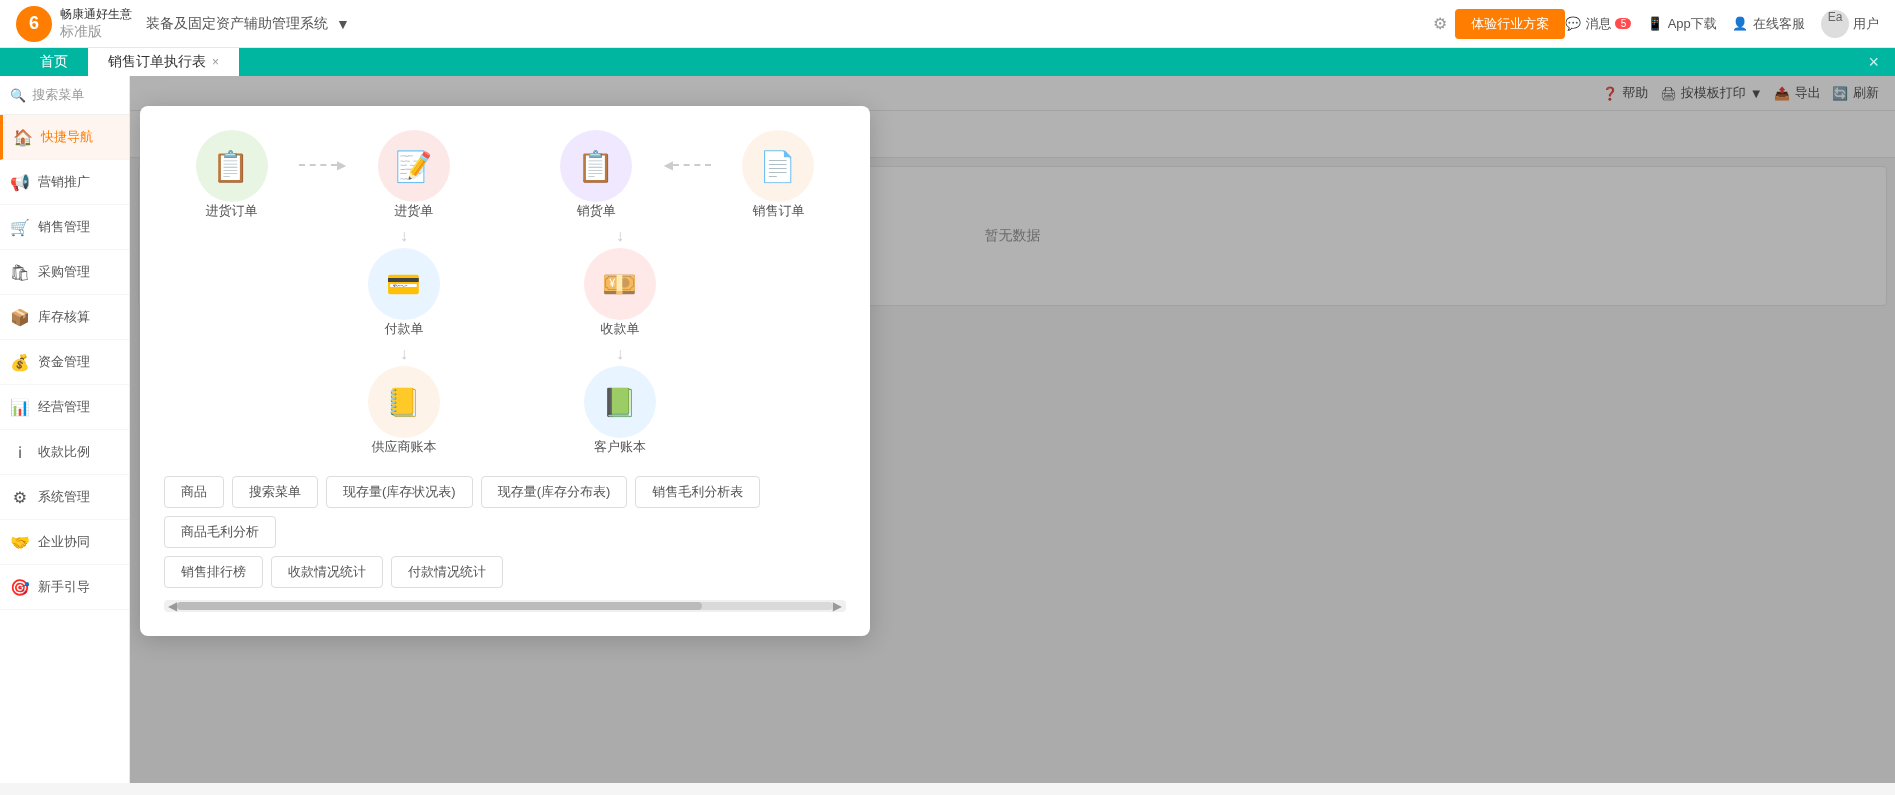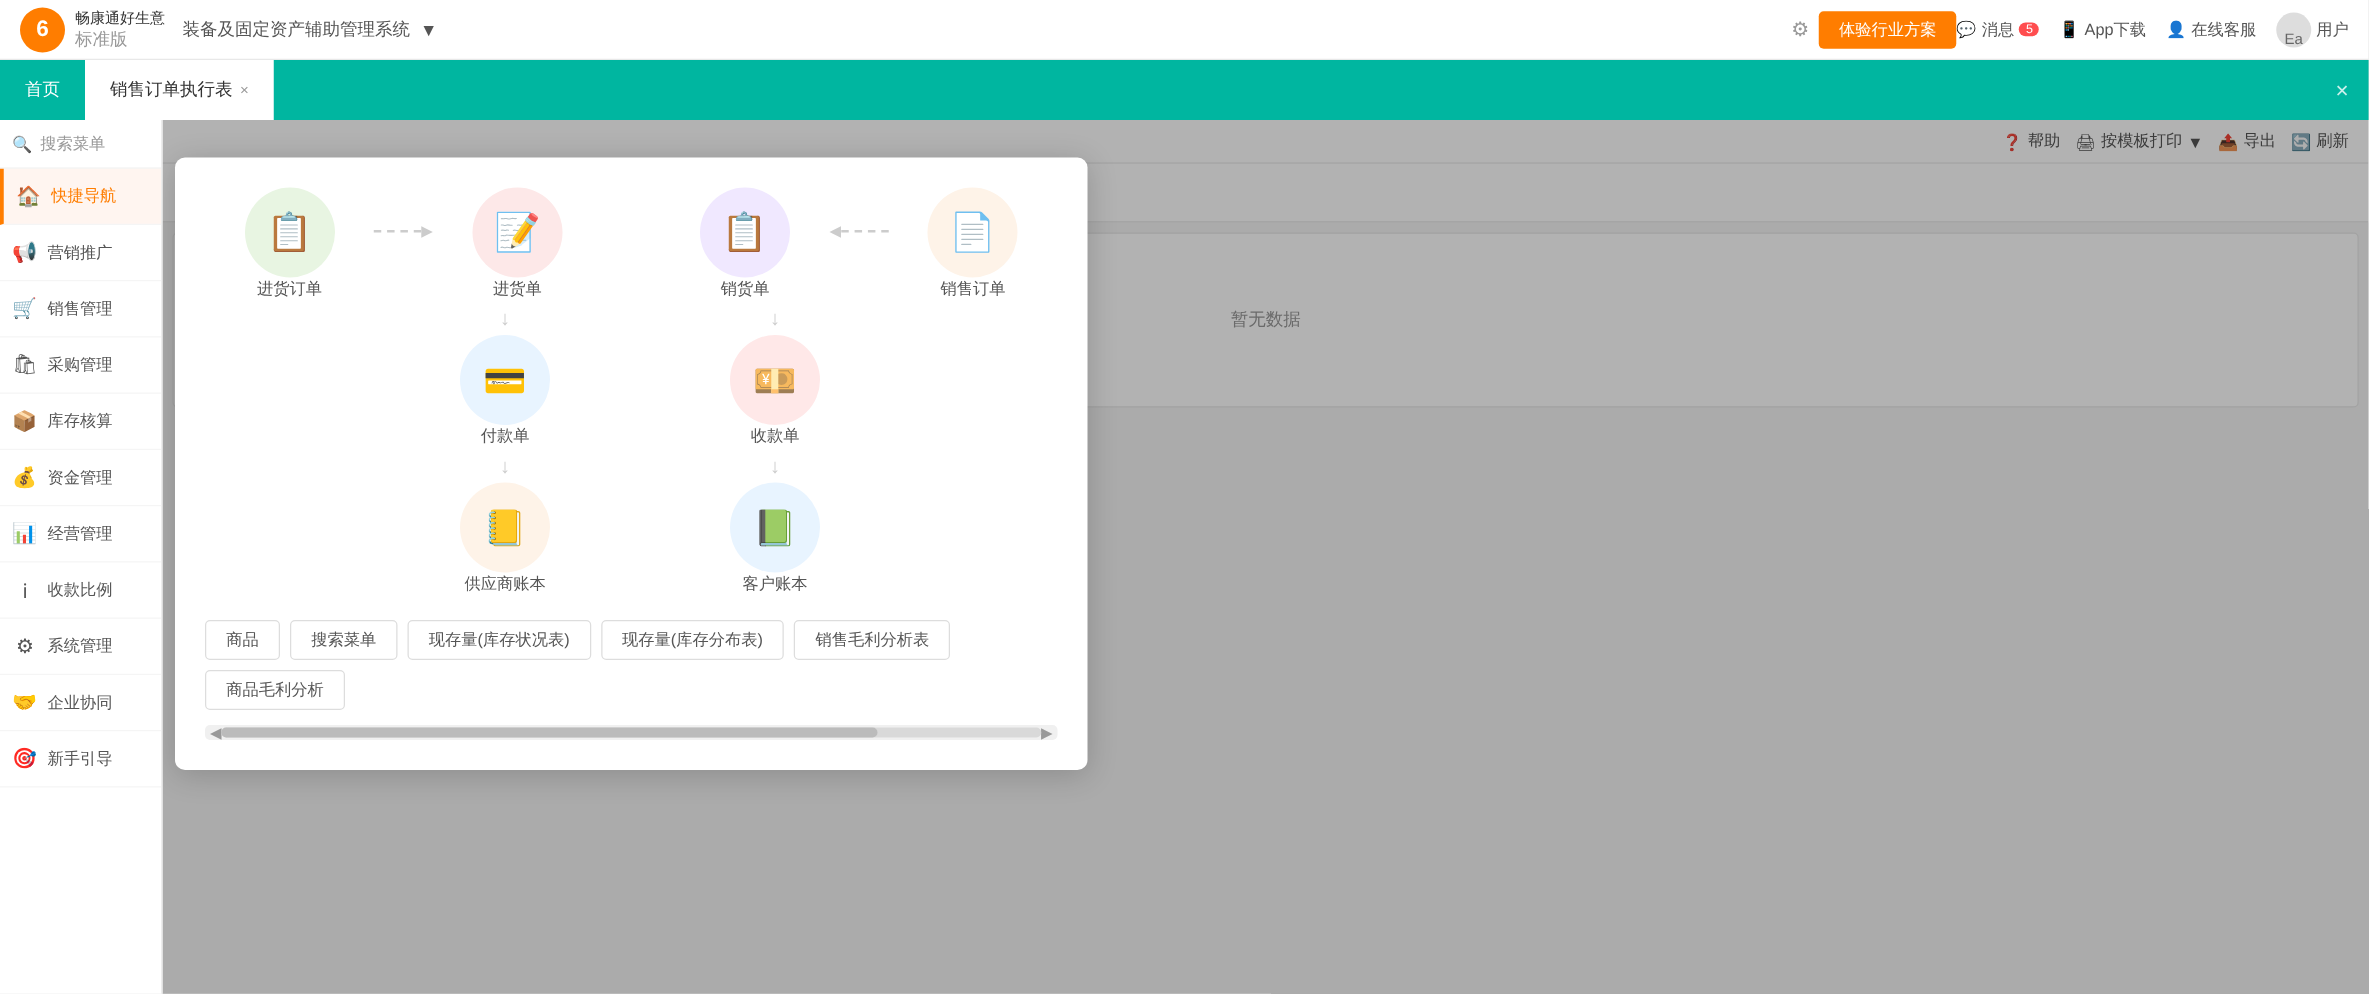--- a/index.html
+++ b/index.html
@@ -70,32 +70,33 @@
       padding: 0 5px;
       min-width: 16px;
       text-align: center;
     }
     .user-avatar {
       width: 28px;
       height: 28px;
       background: #ddd;
       border-radius: 50%;
       display: flex;
-      align-items: flex-end;
+      align-items: flex-start;
       justify-content: center;
       color: #666;
       font-size: 12px;
     }
 
     
     .nav-tabs {
-      height: 48px;
+      height: 28px;
       background: #00b6a0;
       display: flex;
       align-items: stretch;
+      padding-left: 20px;
     }
     .nav-tab {
       padding: 0 20px;
       display: flex;
       align-items: center;
       color: rgba(255,255,255,0.85);
       font-size: 14px;
       cursor: pointer;
       position: relative;
       gap: 6px;
@@ -636,20 +637,25 @@
 
         <div class="common-functions">
           <div class="func-grid">
             <button class="func-btn">商品</button>
             <button class="func-btn">搜索菜单</button>
             <button class="func-btn">现存量(库存状况表)</button>
             <button class="func-btn">现存量(库存分布表)</button>
             <button class="func-btn">销售毛利分析表</button>
             <button class="func-btn">商品毛利分析</button>
           </div>
+          <div class="func-grid" style="margin-top:8px;">
+            <button class="func-btn">销售排行榜</button>
+            <button class="func-btn">收款情况统计</button>
+            <button class="func-btn">付款情况统计</button>
+          </div>
         </div>
 
         <div class="modal-scroll-bar">
           <span class="modal-scroll-arrow">◀</span>
           <div class="modal-scroll-track">
             <div class="modal-scroll-thumb"></div>
           </div>
           <span class="modal-scroll-arrow">▶</span>
         </div>
 

